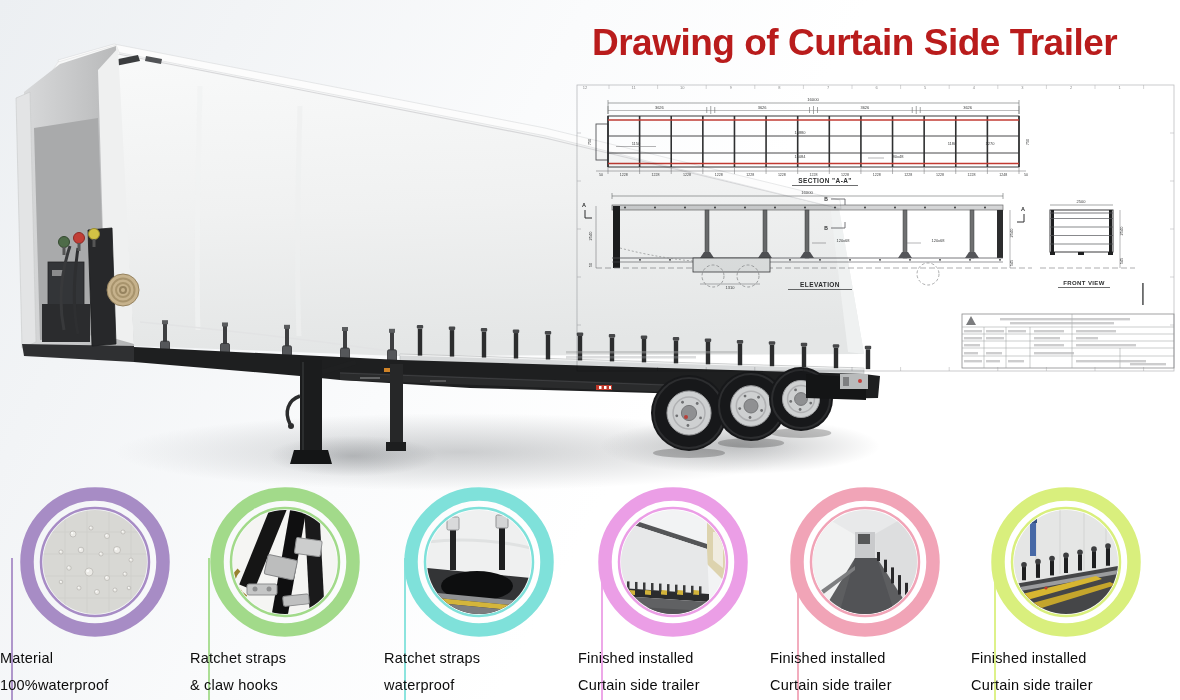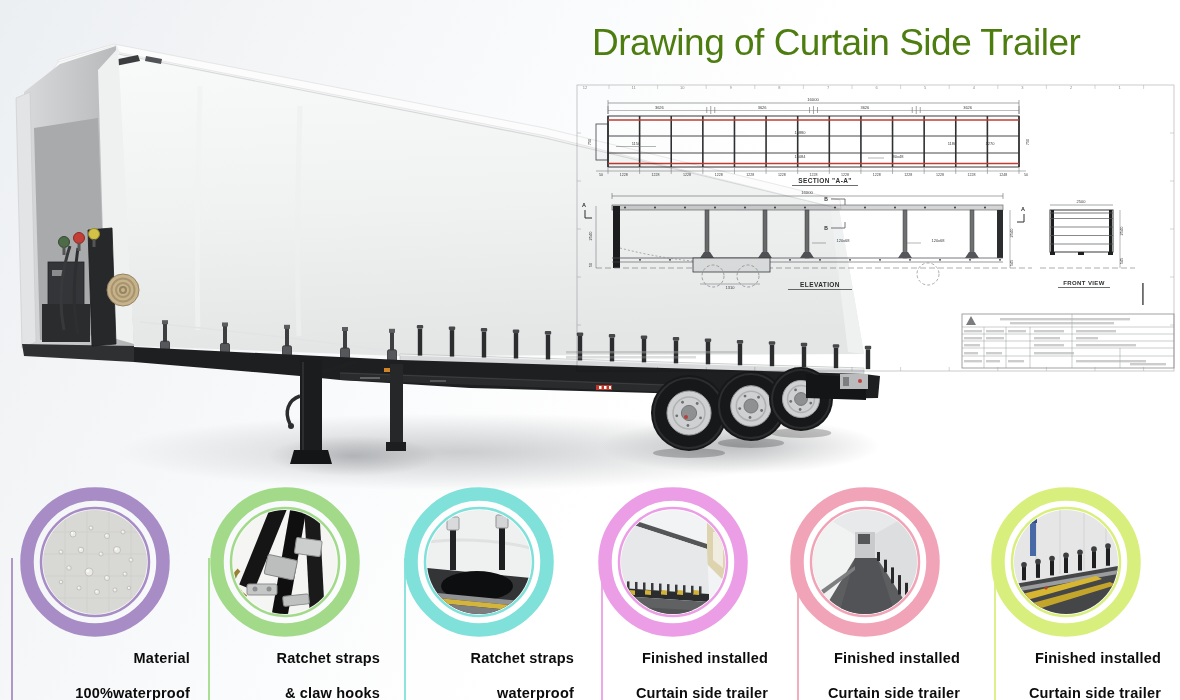--- a/index.html
+++ b/index.html
@@ -8,29 +8,29 @@
   .abs{position:absolute}
   #bg-sweep{left:0;top:0;width:1180px;height:700px;
     background:linear-gradient(118deg,#ecEFF2 0%,#f2f4f6 16%,#fafbfc 38%,#ffffff 56%)}
   .gshadow{border-radius:50%;pointer-events:none}
   #shadow-main{left:-20px;top:398px;width:960px;height:108px;
     background:radial-gradient(ellipse 50% 50% at 50% 50%,rgba(100,104,108,.32),rgba(140,144,148,.15) 48%,rgba(255,255,255,0) 72%)}
   #shadow-rear{left:540px;top:406px;width:400px;height:80px;
     background:radial-gradient(ellipse 50% 50% at 50% 50%,rgba(80,84,88,.34),rgba(255,255,255,0) 70%)}
   #shadow-front{left:228px;top:426px;width:250px;height:60px;
     background:radial-gradient(ellipse 50% 50% at 50% 50%,rgba(85,89,93,.30),rgba(255,255,255,0) 68%)}
-  #page-title{left:592px;top:22px;width:586px;font-size:37px;font-weight:normal;color:#4d7c0f;
+  #page-title{left:592px;top:22px;width:586px;font-size:37px;font-weight:bold;color:#b91c1c;
     letter-spacing:-0.5px;white-space:nowrap;z-index:6}
   #drawing{left:0;top:0;z-index:4;mix-blend-mode:multiply;pointer-events:none}
   #trailer{left:0;top:0;z-index:3;pointer-events:none}
   #features{z-index:5}
   .feat-divider{width:2px;height:142px;top:558px;opacity:.9}
-  .feat-caption{top:650px;width:190px;text-align:right;font-size:14.5px;font-weight:bold;
+  .feat-caption{top:650px;width:190px;text-align:left;font-size:14.5px;font-weight:normal;
     color:#0c0c0c;letter-spacing:.2px}
-  .cap2{margin-top:19px}
+  .cap2{margin-top:11px}
   svg text{font-family:"Liberation Sans",sans-serif}
 </style>
 </head>
 <body>
 
 <div id="bg-sweep" class="abs"></div>
 <div id="shadow-main" class="abs gshadow"></div>
 <div id="shadow-rear" class="abs gshadow"></div>
 <div id="shadow-front" class="abs gshadow"></div>
 

